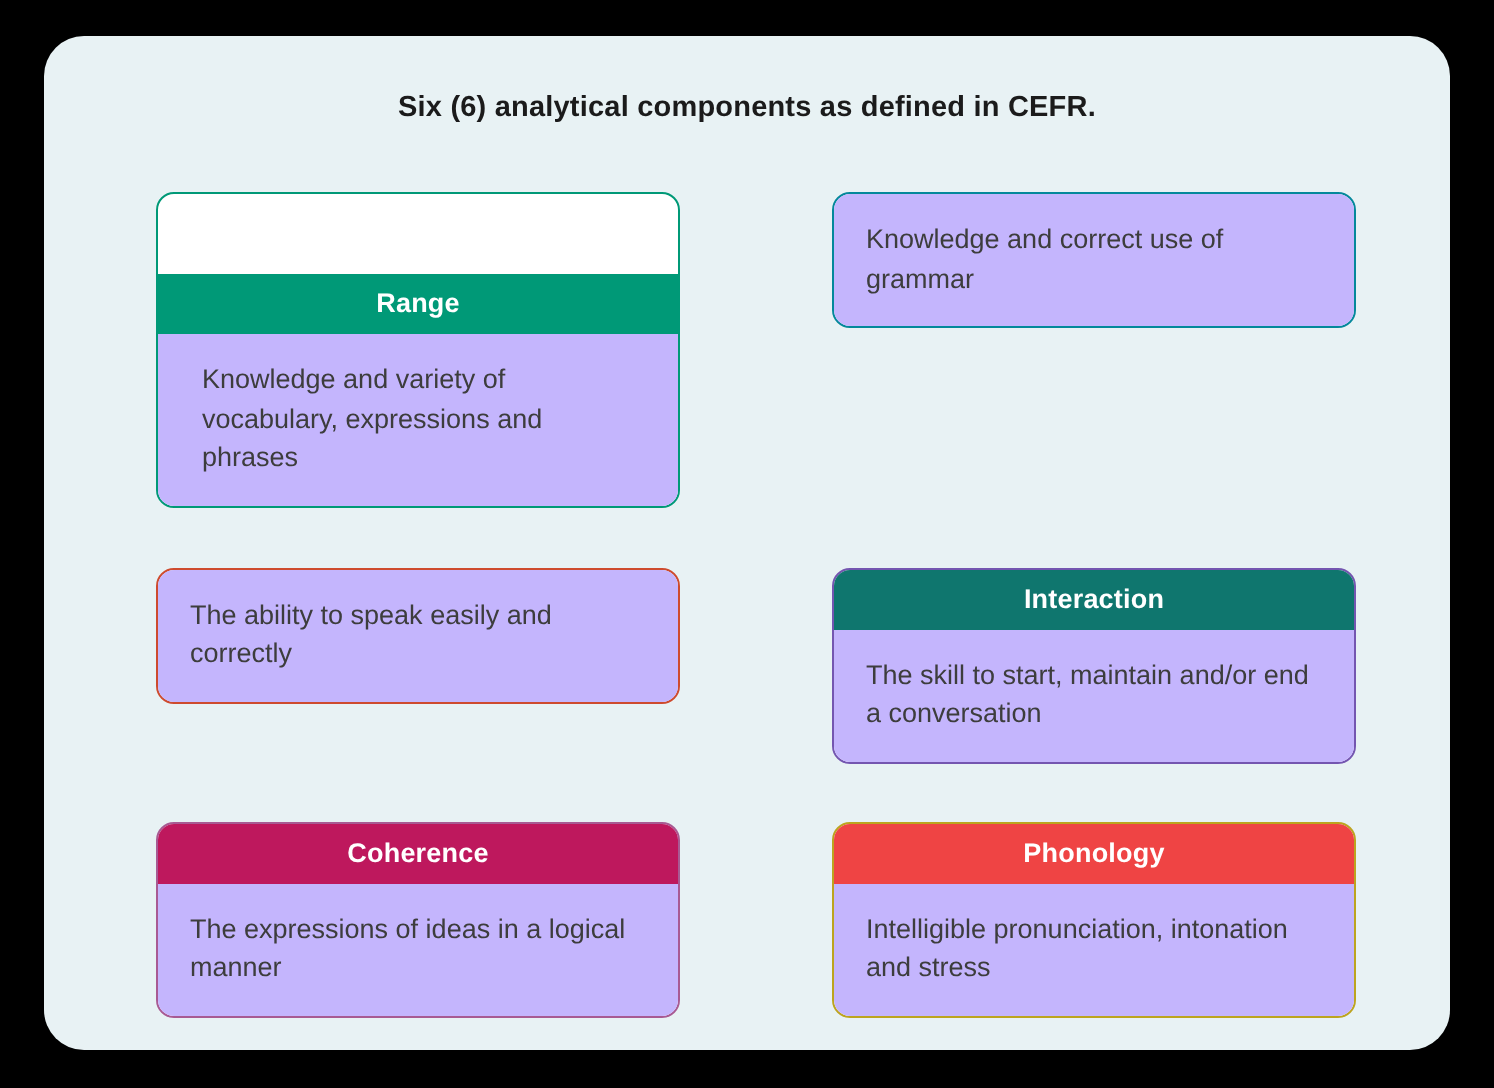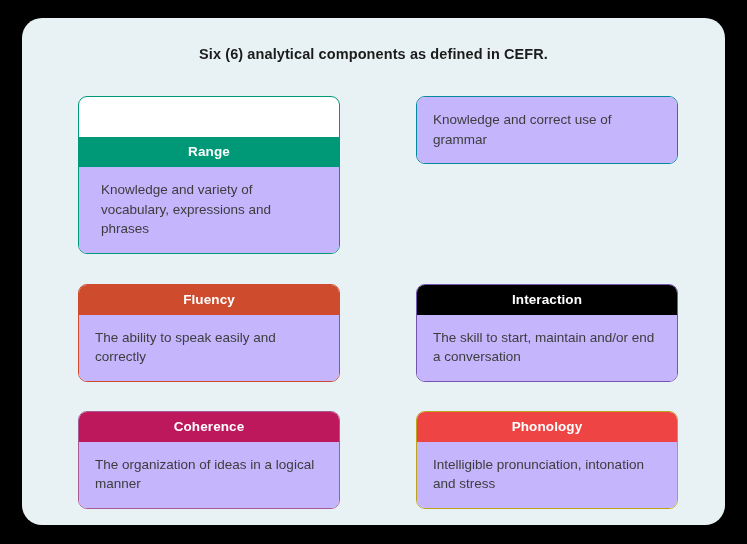--- a/index.html
+++ b/index.html
@@ -109,33 +109,32 @@
           <div class="card-header" style="background: rgb(0, 153, 119); margin-top: 40px;">Range</div>
           <div class="card-body tall">Knowledge and variety of vocabulary, expressions and phrases</div>
         </div>
         <div class="card" style="border-color: rgb(4, 136, 155);">
           <div class="card-body">Knowledge and correct use of grammar</div>
         </div>
       </div>
 
       <div class="card-row row-2">
         <div class="card" style="border-color: rgb(206, 75, 46);">
-          <div class="card-header" style="background: rgb(206, 75, 46);">Fluency</div>
           <div class="card-body">The ability to speak easily and correctly</div>
         </div>
         <div class="card" style="border-color: rgb(116, 86, 176);">
-          <div class="card-header" style="background: #000000; text-align: center;">Interaction</div>
+          <div class="card-header" style="background: #0f766e; text-align: center;">Interaction</div>
           <div class="card-body">The skill to start, maintain and/or end a conversation</div>
         </div>
       </div>
 
       <div class="card-row row-3">
         <div class="card" style="border-color: rgb(168, 90, 147);">
           <div class="card-header" style="background: #be185d;">Coherence</div>
-          <div class="card-body">The organization of ideas in a logical manner</div>
+          <div class="card-body">The expressions of ideas in a logical manner</div>
         </div>
         <div class="card" style="border-color: rgb(189, 164, 31);">
           <div class="card-header" style="background: #ef4444;">Phonology</div>
           <div class="card-body">Intelligible pronunciation, intonation and stress</div>
         </div>
       </div>
 
     </div>
   </div>
 </div>

